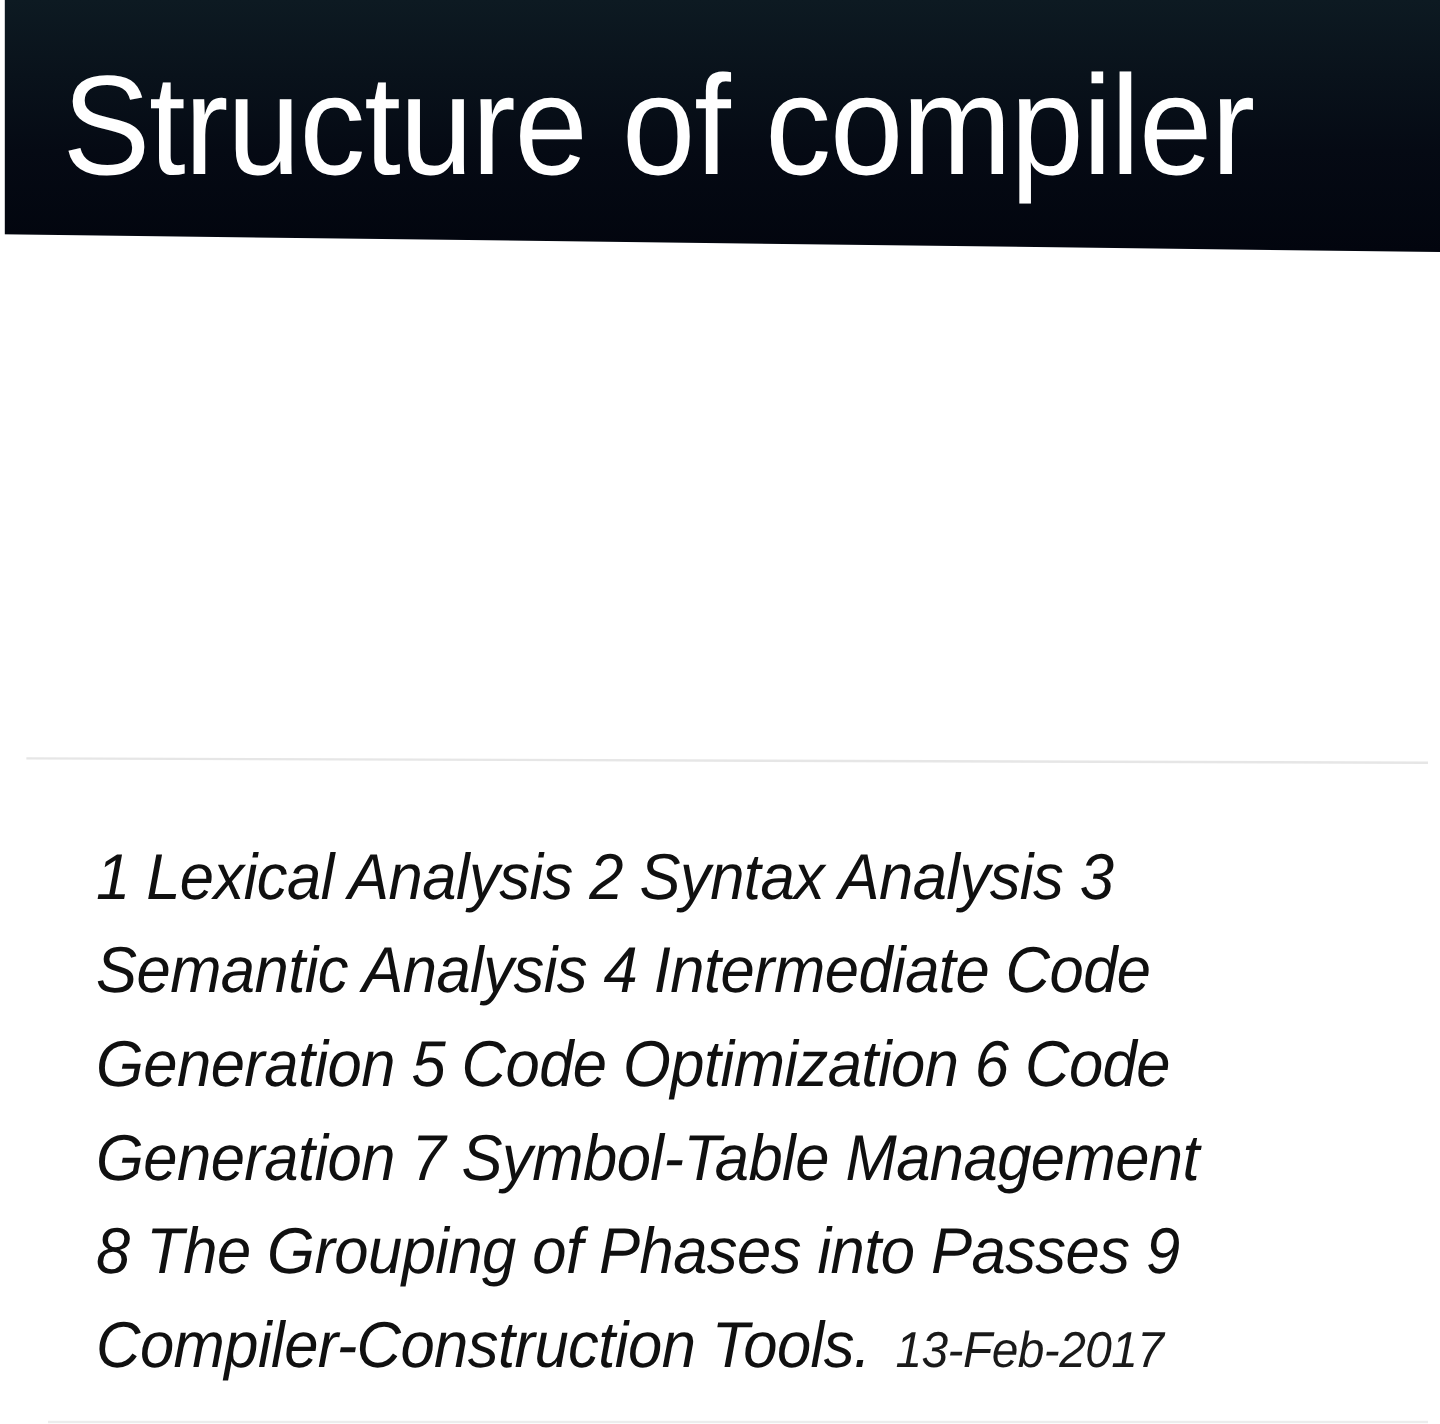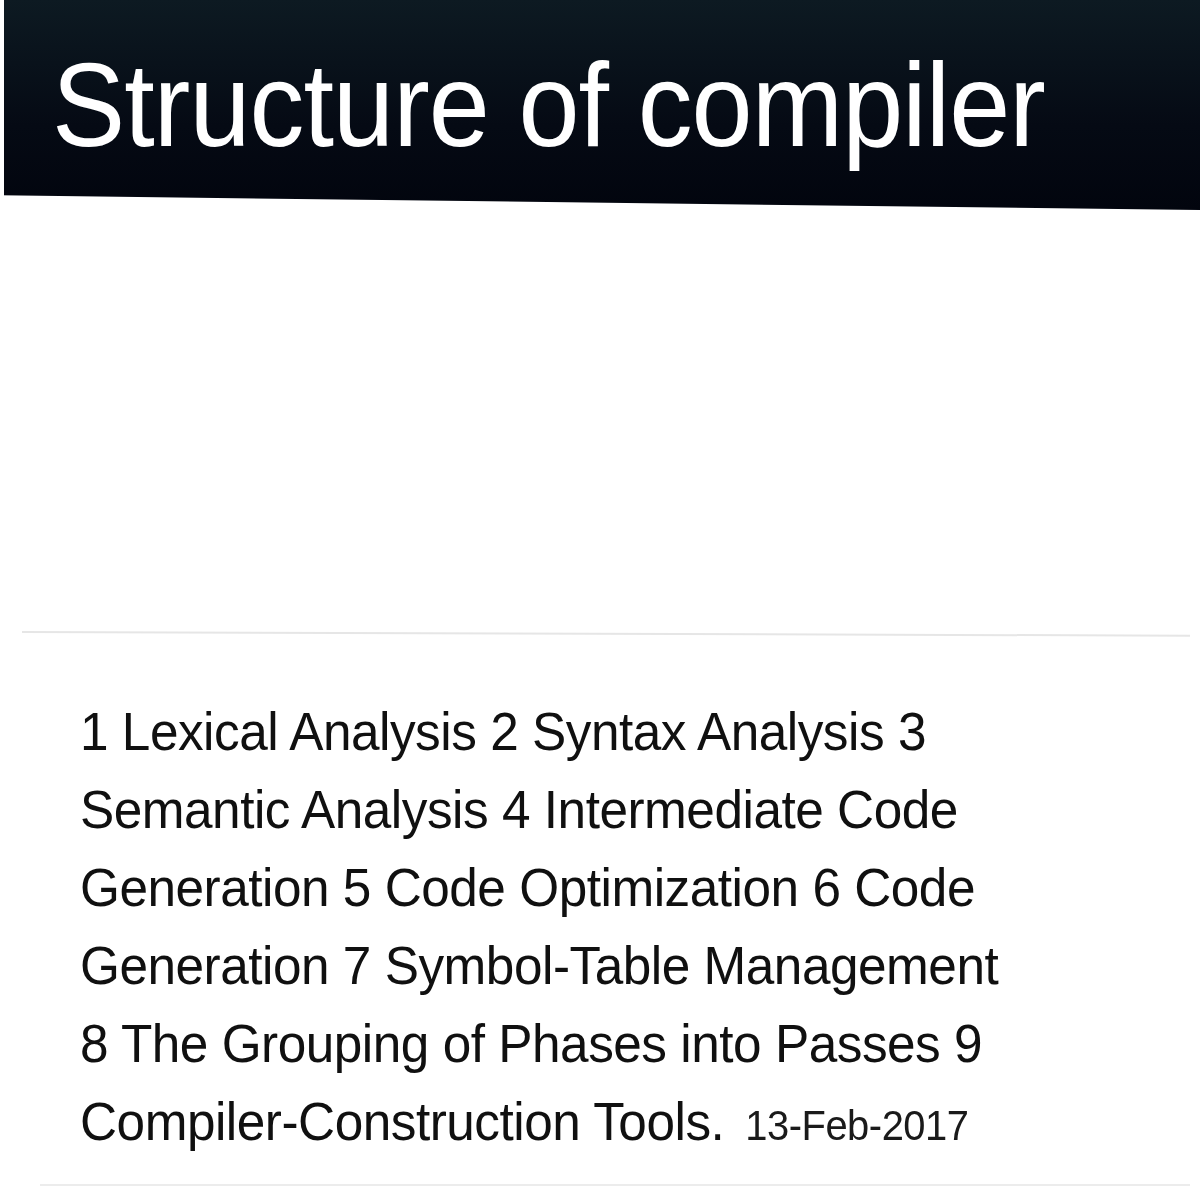--- a/index.html
+++ b/index.html
@@ -19,21 +19,21 @@
       position: absolute; left: 52px; top: 46px; margin: 0;
       font-size: 118px; font-weight: 400; color: #ffffff; letter-spacing: -1px;
       white-space: nowrap; line-height: 1; transform: scaleX(0.93); transform-origin: left;
     }
     .divider {
       position: absolute; left: 22px; top: 631px; width: 1168px; height: 2px;
       background: #e6e6e6; transform: rotate(0.18deg); transform-origin: left;
     }
     .body-text {
       position: absolute; left: 80px; top: 692px; width: 1080px;
-      font-size: 54px; line-height: 78px; color: #101010; letter-spacing: -0.5px;
+      font-size: 54px; line-height: 78px; color: #101010; letter-spacing: -0.5px; font-style: italic;
     }
     .line { display: block; white-space: nowrap; transform: scaleX(0.95); transform-origin: left; }
     .date { font-size: 42px; color: #1a1a1a; margin-left: 22px; }
     .bottom-rule {
       position: absolute; left: 40px; top: 1184px; width: 1150px; height: 2px; background: #ececec;
     }
   </style>
 </head>
 <body>
 

